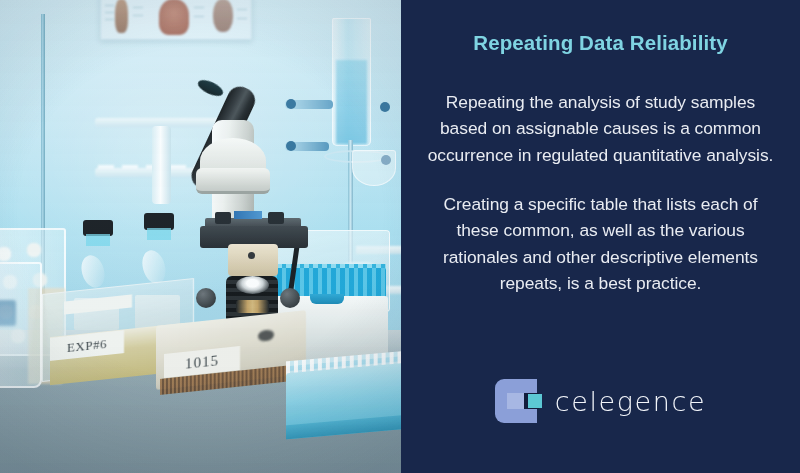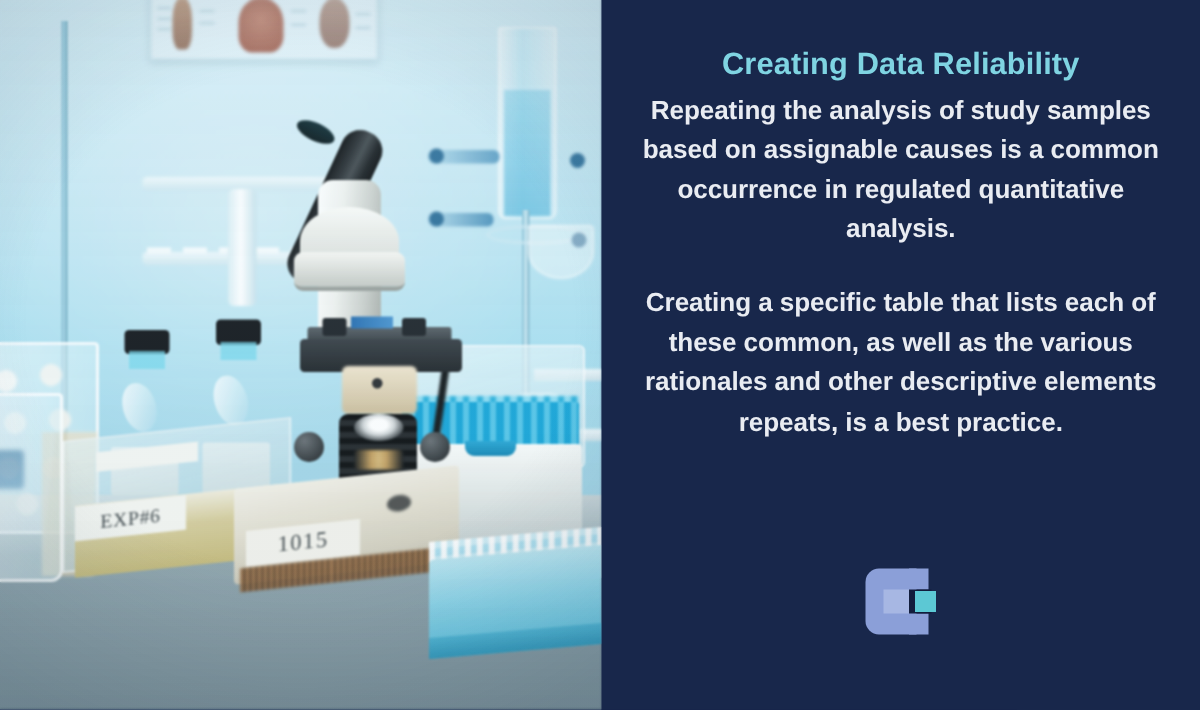--- a/index.html
+++ b/index.html
@@ -403,21 +403,21 @@
   .text-panel {
     position:absolute; left:401px; top:0; width:399px; height:473px;
     background:#18274b;
     display:flex; flex-direction:column; align-items:center;
   }
   .headline {
     margin-top:31px;
     font-size:20.5px; font-weight:bold; color:#7fd4e2;
     letter-spacing:.1px; text-align:center; line-height:1.2;
   }
-  .body-wrap { width:356px; margin-top:4px;font-weight:bold; }
+  .body-wrap { width:356px; margin-top:33px; }
   .para {
     font-size:17.4px; line-height:1.52; color:#e9ecf2;
     text-align:center; letter-spacing:-.05px;
   }
   .para + .para { margin-top:23px; }
 
   .logo-row {
     position:absolute; left:0; right:0; top:379px;
     display:flex; align-items:center; justify-content:center; gap:13px;
   }
@@ -560,33 +560,34 @@
     <div class="ph rack-front-tips"></div>
     <div class="ph rack-front"></div>
     <div class="ph rack-front-edge"></div>
 
     <div class="ph photo-blur"></div>
     <div class="ph photo-vig"></div>
   </div>
 
   <div class="text-panel">
 
-    <div class="headline">Creating Data Reliability</div>
+    <div class="headline">Repeating Data Reliability</div>
 
     <div class="body-wrap">
       <p class="para">Repeating the analysis of study samples based on assignable causes is a common occurrence in regulated quantitative analysis.</p>
       <p class="para">Creating a specific table that lists each of these common, as well as the various rationales and other descriptive elements repeats, is a best practice.</p>
     </div>
 
     <div class="logo-row">
       <div class="logo-mark">
         <div class="lm-c"></div>
         <div class="lm-inner"></div>
         <div class="lm-tr"></div>
         <div class="lm-br"></div>
         <div class="lm-dark"></div>
         <div class="lm-teal"></div>
       </div>
+      <div class="logo-word">celegence</div>
     </div>
 
   </div>
 
 </div>
 
 </body></html>

